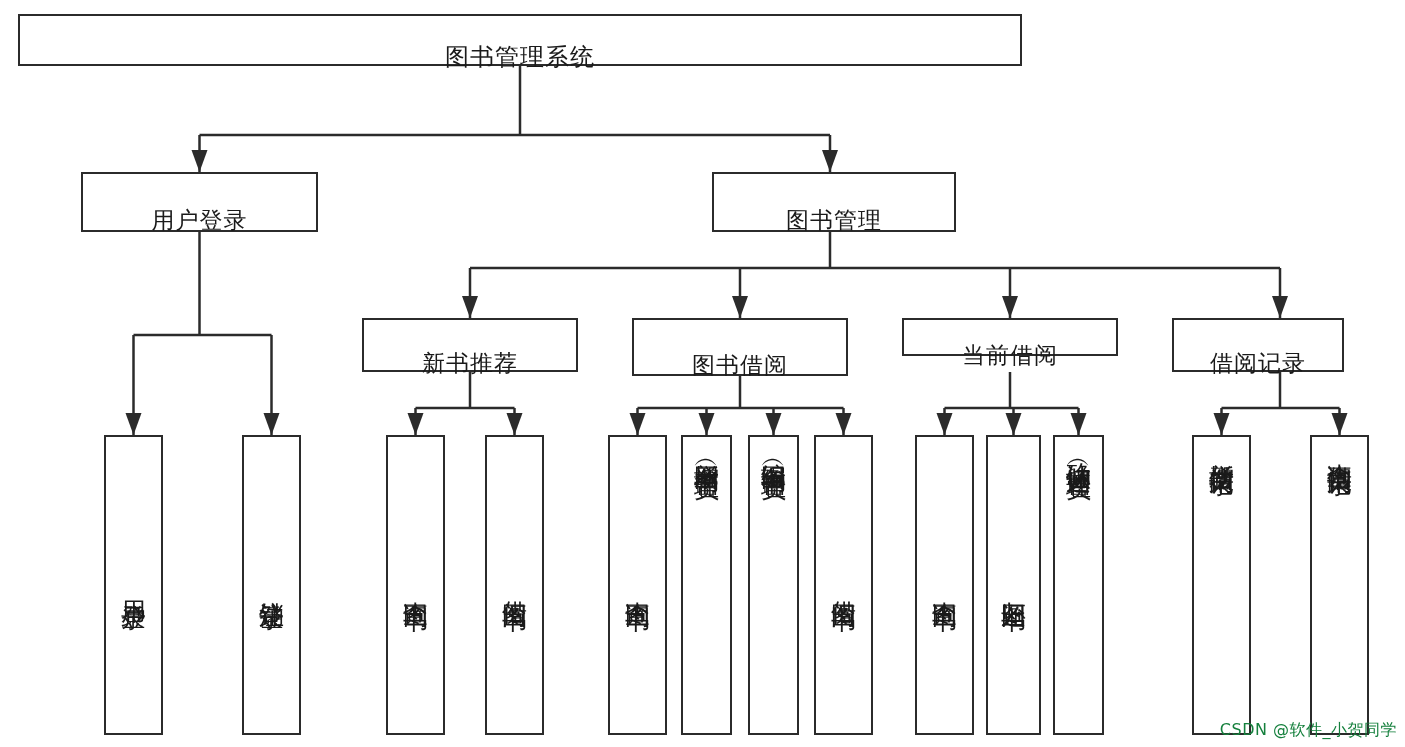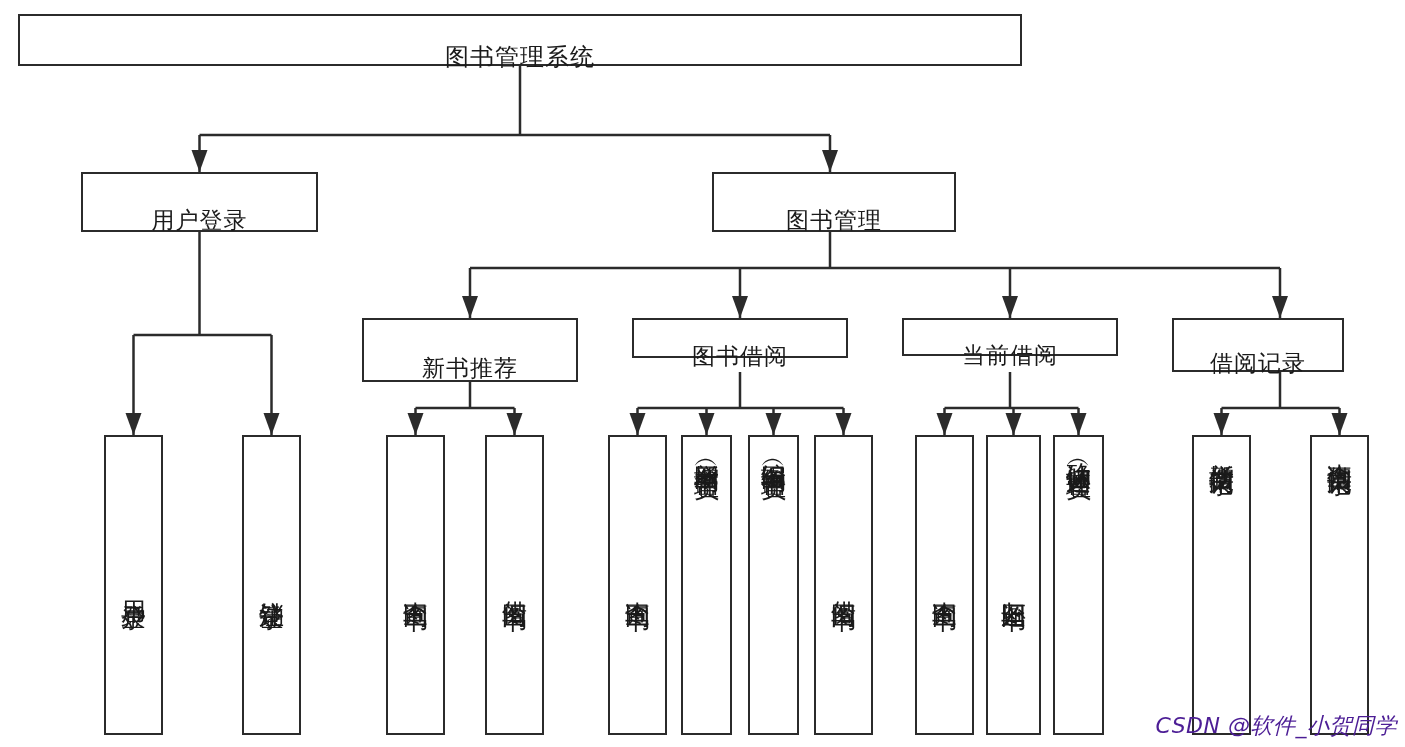--- a/index.html
+++ b/index.html
@@ -57,26 +57,25 @@
     margin: 0 auto;
   }
   .node.vert.center-text {
     align-items: center;
     padding-top: 0;
   }
   .watermark {
     position: absolute;
     right: 8px;
     bottom: 6px;
-    font-size: 22px;
-    color: #4c1d95;
+    font-size: 16px;
+    color: #15803d;
     white-space: nowrap;
     letter-spacing: 0.5px;
     font-family: "DejaVu Sans", "Liberation Sans", sans-serif;
-    font-style: italic;
   }
 </style>
 </head>
 <body>
 
 <div id="canvas">
   <svg id="edges" xmlns="http://www.w3.org/2000/svg">
       <line x1="520" y1="66" x2="520" y2="135" stroke="#2b2b2b" stroke-width="2.5"></line>
       <line x1="199.5" y1="135" x2="830" y2="135" stroke="#2b2b2b" stroke-width="2.5"></line>
       <line x1="199.5" y1="135" x2="199.5" y2="172" stroke="#2b2b2b" stroke-width="2.5"></line>
@@ -133,24 +132,24 @@
   <div id="nodes">
       <div class="node horiz root" style="left: 18px; top: 14px; width: 1004px; height: 52px;">
         <span class="label">图书管理系统</span>
       </div>
       <div class="node horiz" style="left: 81px; top: 172px; width: 237px; height: 60px;">
         <span class="label">用户登录</span>
       </div>
       <div class="node horiz" style="left: 712px; top: 172px; width: 244px; height: 60px;">
         <span class="label">图书管理</span>
       </div>
-      <div class="node horiz" style="left: 362px; top: 318px; width: 216px; height: 64px;">
+      <div class="node horiz" style="left: 362px; top: 318px; width: 216px; height: 54px;">
         <span class="label">新书推荐</span>
       </div>
-      <div class="node horiz" style="left: 632px; top: 318px; width: 216px; height: 40px;">
+      <div class="node horiz" style="left: 632px; top: 318px; width: 216px; height: 58px;">
         <span class="label">图书借阅</span>
       </div>
       <div class="node horiz" style="left: 902px; top: 318px; width: 216px; height: 38px;">
         <span class="label">当前借阅</span>
       </div>
       <div class="node horiz" style="left: 1172px; top: 318px; width: 172px; height: 54px;">
         <span class="label">借阅记录</span>
       </div>
       <div class="node vert center-text" style="left: 104px; top: 435px; width: 59px; height: 300px;">
         <span class="label">用户登录</span>

